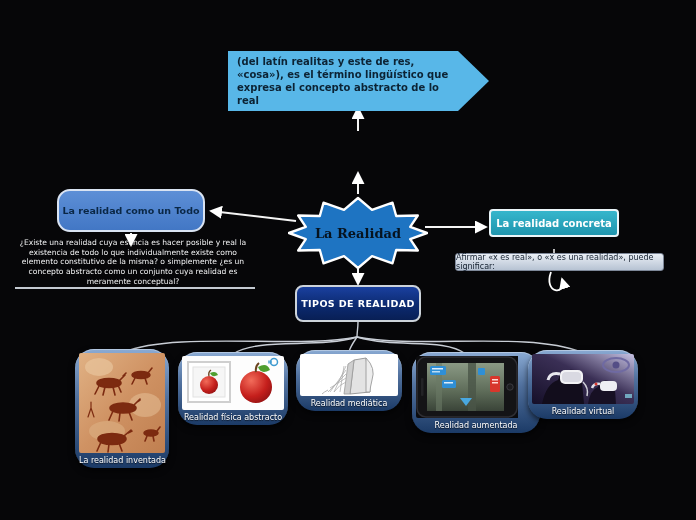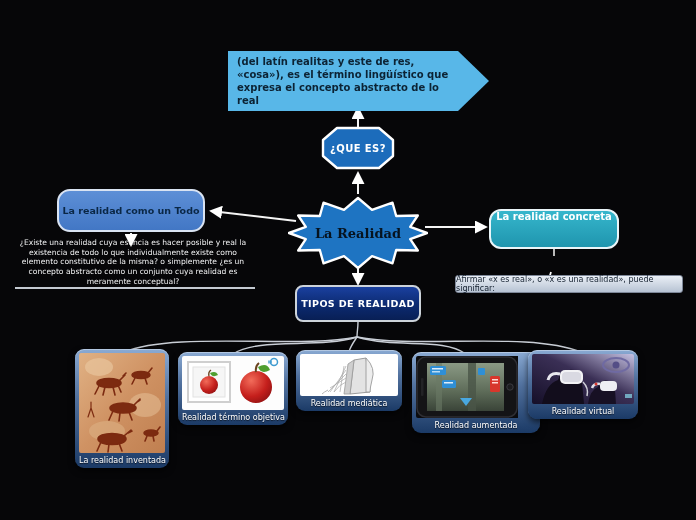--- a/index.html
+++ b/index.html
@@ -27,37 +27,37 @@
 
   
   #todo{left:57px;top:189px;width:148px;height:43px;border-radius:13px;
       background:linear-gradient(180deg,#5d8fd6,#4277c5);border:2px solid #d9e3f2;
       display:flex;align-items:center;justify-content:center;
       color:#0a2745;font-weight:bold;font-size:9.5px;}
   #todo-note{left:15px;top:238px;width:236px;color:#f1f2f3;font-size:7.6px;line-height:1.27;text-align:center;}
   #todo-underline{left:15px;top:287px;width:240px;height:2px;background:#c3c9d1;}
 
   
-  #concreta{left:489px;top:209px;width:130px;height:40px;border-radius:12px;
+  #concreta{left:489px;top:209px;width:130px;height:28px;border-radius:4px;
       background:linear-gradient(180deg,#36b6cc,#1f95ae);border:2px solid #eaf5f9;
-      display:flex;justify-content:center;
+      display:flex;align-items:center;justify-content:center;
       color:#fff;font-weight:bold;font-size:10px;}
-  #concreta-note{left:455px;top:253px;width:228px;height:18px;border-radius:3px;
+  #concreta-note{left:455px;top:253px;width:209px;height:18px;border-radius:3px;
       background:linear-gradient(180deg,#eaeff6,#b7c3d3);border:1px solid #7d8798;
       display:flex;align-items:center;justify-content:center;
-      color:#14202f;font-size:8px;margin-top:22px;}
+      color:#14202f;font-size:8px;}
 
   
   #tipos{left:295px;top:285px;width:126px;height:37px;border-radius:8px;
       background:linear-gradient(180deg,#1a409f 0%,#0c2a70 55%,#081f55 100%);
       border:2px solid #ccd3da;display:flex;align-items:center;justify-content:center;
       color:#fff;font-weight:bold;font-size:9.5px;letter-spacing:.4px;}
 
   
-  .frame{position:absolute;z-index:2;border-radius:9px;padding:4px 4px 1px 4px;box-sizing:border-box;
+  .frame{position:absolute;z-index:2;border-radius:19px;padding:4px 4px 1px 4px;box-sizing:border-box;
       background:linear-gradient(180deg,#8aaad3 0%,#51719e 42%,#1b3a66 100%);
       box-shadow:0 3px 6px rgba(0,0,0,.65), inset 0 1px 0 rgba(255,255,255,.35);}
   .frame .img{width:100%;border-radius:2px;overflow:hidden;display:block;}
   .frame .img svg{display:block;}
   .frame .cap{color:#fff;font-size:8px;text-align:center;padding:3px 0 2px;
       text-shadow:0 1px 1px rgba(0,0,0,.7);white-space:nowrap;}
   #frame-inventada{left:75px;top:349px;width:94px;}
   #frame-fisica{left:178px;top:352px;width:110px;}
   #frame-mediatica{left:296px;top:350px;width:106px;}
   #frame-aumentada{left:412px;top:352px;width:128px;}
@@ -101,26 +101,20 @@
     </g>
   </svg>
 
   <div class="node" id="definition">
     <svg class="shape-svg" viewBox="0 0 262 62" preserveAspectRatio="none">
       <path d="M0,1 H230 L261,31 L230,61 H0 Z" fill="#58b7e8"></path>
     </svg>
     <div class="txt">(del latín realitas y este de res, «cosa»), es el término lingüístico que expresa el concepto abstracto de lo real</div>
   </div>
 
-  <div class="node" id="que-es">
-    <svg class="shape-svg" viewBox="0 0 74 44">
-      <polygon points="16,2 58,2 72,14 72,30 58,42 16,42 2,30 2,14" fill="#1c6cbb" stroke="#ffffff" stroke-width="2.4" stroke-linejoin="round"></polygon>
-    </svg>
-    <div class="shape-label">¿QUE ES?</div>
-  </div>
 
   <div class="node" id="root">
     <svg class="shape-svg" viewBox="0 0 140 74">
       <polygon points="139,37 122.2,43.2 129.8,54.5 108.2,54 104.5,67.3 84,60.2 70,72 56,60.2 35.5,67.3 31.8,54 10.2,54.5 17.8,43.2 1,37 17.8,30.8 10.2,19.5 31.8,20 35.5,6.7 56,13.8 70,2 84,13.8 104.5,6.7 108.2,20 129.8,19.5 122.2,30.8" fill="#1e74c2" stroke="#ffffff" stroke-width="2.4" stroke-linejoin="round"></polygon>
     </svg>
     <div class="shape-label">La Realidad</div>
   </div>
 
   <div class="node" id="todo">
     <span>La realidad como un Todo</span>
@@ -187,21 +181,21 @@
         <circle cx="27" cy="29" r="9" fill="url(#apl)"></circle>
         <path d="M27,20 q-1,-4 2,-6" stroke="#6b4420" stroke-width="1.4" fill="none"></path>
         <path d="M28,17 q6,-3 8,2 q-6,3 -8,-2" fill="#4f9e2f"></path>
         <circle cx="74" cy="31" r="16" fill="url(#apl)"></circle>
         <path d="M74,16 q-1,-6 3,-9" stroke="#6b4420" stroke-width="2" fill="none"></path>
         <path d="M76,11 q9,-5 12,3 q-9,5 -12,-3" fill="#4f9e2f"></path>
         <circle cx="92" cy="6" r="3.5" fill="none" stroke="#3f9bd0" stroke-width="1.5"></circle>
         <rect x="86" y="4.5" width="4" height="3" fill="#3f9bd0" opacity=".7"></rect>
       </svg>
     </span>
-    <div class="cap">Realidad término objetiva</div>
+    <div class="cap">Realidad física abstracto</div>
   </div>
 
   <div class="frame" id="frame-mediatica">
     <span class="img">
       <svg viewBox="0 0 98 42" width="98" height="42">
         <rect width="98" height="42" fill="#ffffff"></rect>
         <path d="M50,40 L54,6 L66,4 L70,38 Z" fill="#e3e3e3" stroke="#9a9a9a" stroke-width="1"></path>
         <path d="M54,6 L50,40 L44,40 L48,10 Z" fill="#cfcfcf" stroke="#9a9a9a" stroke-width=".8"></path>
         <g stroke="#a8a8a8" stroke-width=".7" fill="none">
           <path d="M46,12 L34,38 M46,16 L30,38 M46,20 L28,38 M46,24 L30,34 M44,12 L40,38"></path>

